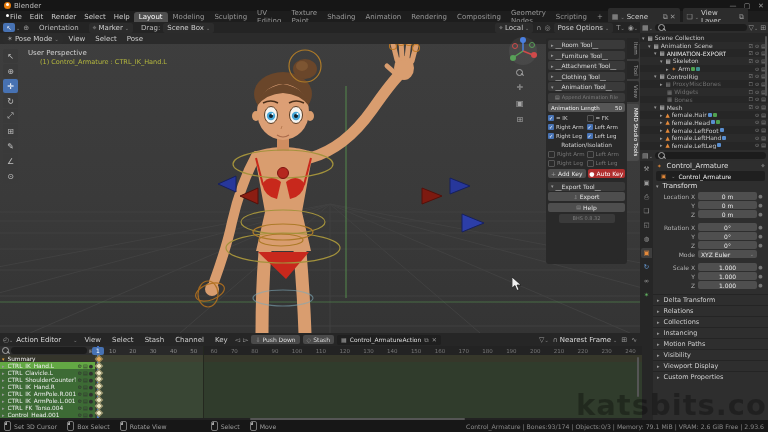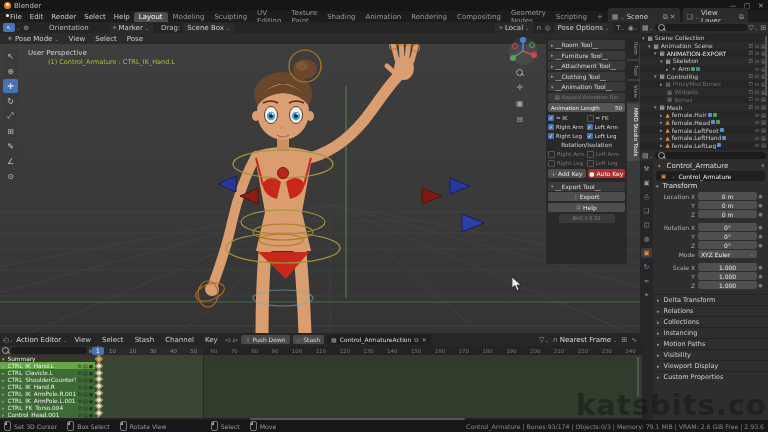--- a/index.html
+++ b/index.html
@@ -19,21 +19,21 @@
   .chip{background:#2c2c2c;border-radius:2px;padding:1px 4px;color:#cfcfcf;display:flex;align-items:center;gap:2px;}
   .dd{color:#8f8f8f;font-size:5px;}
   .blogo{width:7px;height:7px;border-radius:50%;background:#e87d0d;position:relative;margin-right:3px;}
   .blogo:after{content:"";position:absolute;left:2px;top:1px;width:3px;height:3px;border-radius:50%;background:#fff;}
   .winbtn{width:14px;text-align:center;color:#9a9a9a;}
   
   #viewport{left:0;top:33px;width:642px;height:300px;overflow:hidden;
     background:linear-gradient(180deg,#3e3e3e 0%,#3a3a3a 55%,#343434 100%);}
   #vph{left:0;top:0;width:642px;height:11px;background:#2b2b2b;display:flex;align-items:center;gap:2px;padding-left:3px;box-sizing:border-box;}
   #overlay1{left:28px;top:16px;color:#d2d2d2;}
-  #overlay2{left:28px;top:25px;color:#b5b83e;font-size:6.5px;padding-left:20px;}
+  #overlay2{left:20px;top:25px;color:#b5b83e;font-size:6.5px;padding-left:20px;}
   #vtoolbar{left:3px;top:16px;display:flex;flex-direction:column;gap:1px;}
   .tbtn{width:15px;height:14px;background:#3a3a3a;border-radius:2px;color:#c0c0c0;
         display:flex;align-items:center;justify-content:center;font-size:8px;}
   .tbtn.on{background:#4772b3;color:#fff;}
   
   #npanel{left:546px;top:5px;width:81px;height:226px;background:rgba(40,40,40,.95);border-radius:3px;padding:2px;box-sizing:border-box;}
   .sect{height:9px;background:#3a3a3a;border-radius:2px;margin-bottom:1.5px;display:flex;align-items:center;padding:0 3px;color:#d8d8d8;font-size:6px;}
   .arrow{color:#9a9a9a;font-size:5px;margin-right:2px;}
   .nbtn{height:9px;background:#4e4e4e;border-radius:2px;display:flex;align-items:center;justify-content:center;color:#e6e6e6;font-size:6px;margin:1.5px 0;gap:2px;}
   .nbtn.dis{background:#3a3a3a;color:#7e7e7e;}
@@ -151,21 +151,21 @@
         <span style="min-width:36px;">View Layer</span>
         <span class="ico">⧉</span>
       </span>
     </span>
   </div>
 
   <div class="r" id="toolsettings">
     <span class="tbtn on" style="width:12px;height:9px;margin-left:3px;font-size:6px;">↖</span>
     <span class="dd" style="margin:0 3px 0 1px;">⌄</span>
     <span class="ico">⊕</span>
-    <span style="margin:0 20px;color:#bdbdbd;">Orientation</span>
+    <span style="margin:0 10px;color:#bdbdbd;">Orientation</span>
     <span class="chip">
       <span class="ico">⌖</span>
       <span>Marker</span>
         <span class="dd">⌄</span>
     </span>
     <span style="margin:0 3px 0 8px;color:#bdbdbd;">Drag:</span>
     <span class="chip">
       <span>Scene Box</span>
         <span class="dd">⌄</span>
     </span>
@@ -712,21 +712,21 @@
       <div class="psect"><span class="arrow">▸</span>&nbsp;<span>Motion Paths</span></div>
       <div class="psect"><span class="arrow">▸</span>&nbsp;<span>Visibility</span></div>
       <div class="psect"><span class="arrow">▸</span>&nbsp;<span>Viewport Display</span></div>
       <div class="psect"><span class="arrow">▸</span>&nbsp;<span>Custom Properties</span></div>
     </div>
   </div>
 
   <div class="r" id="dope">
     <div class="r" id="dope-head">
       <span class="ico">◴<span class="dd">⌄</span></span>
-      <span class="f" style="gap:2px;color:#ddd;">
+      <span class="f" style="gap:12px;color:#ddd;">
         <span>Action Editor</span>
           <span class="dd">⌄</span>
       </span>
       <span class="menu">View</span>
       <span class="menu">Select</span>
       <span class="menu">Stash</span>
       <span class="menu">Channel</span>
       <span class="menu">Key</span>
       <span class="ico">◅</span>
       <span class="ico">▻</span>

